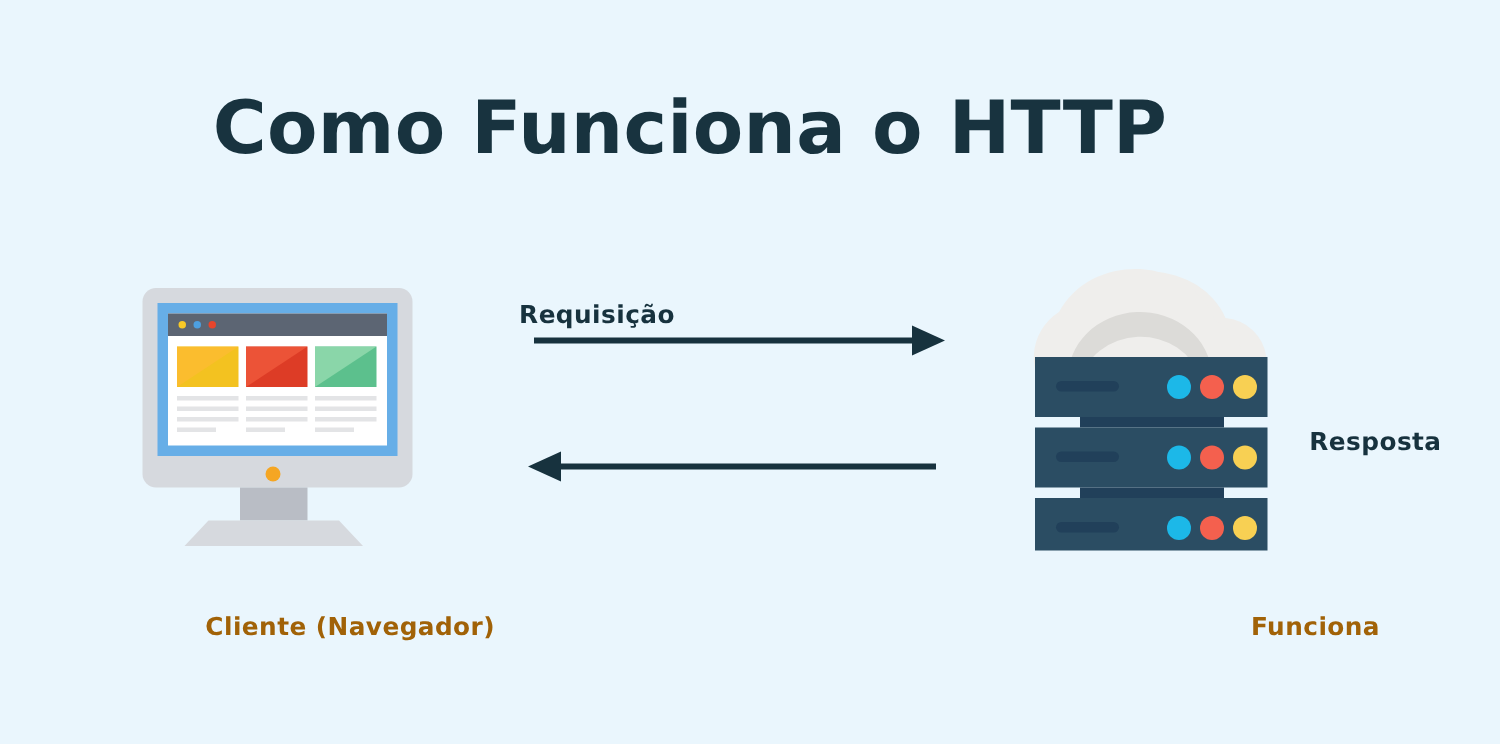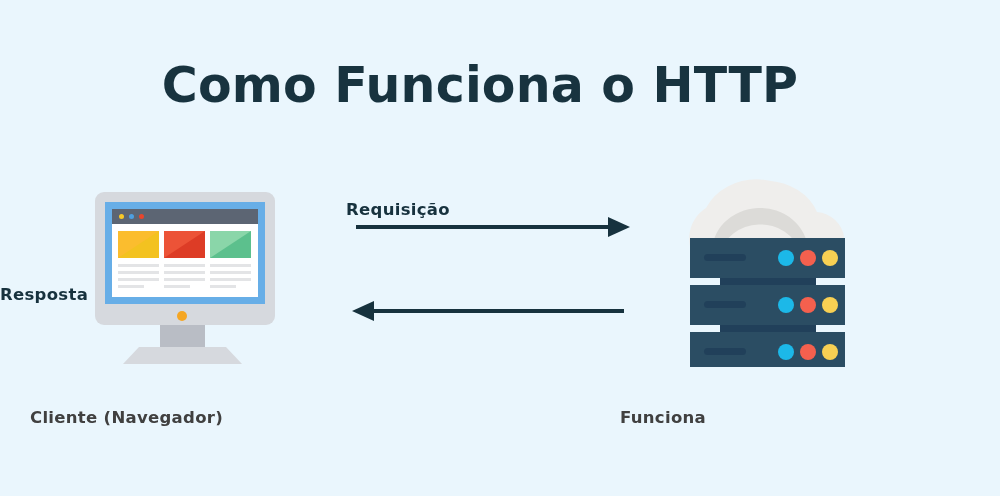--- a/index.html
+++ b/index.html
@@ -27,21 +27,20 @@
     left: 0;
     top: 57px;
     width: 920px;
     text-align: center;
     font-size: 49px;
     font-weight: bold;
     color: #18333f;
     letter-spacing: 0.2px;
     line-height: 58px;
     white-space: nowrap;
-    padding-left: 20px;
   }
 
   
   .client-group {
     position: absolute;
     left: 85px;
     top: 185px;
     width: 195px;
     height: 185px;
   }
@@ -175,21 +174,21 @@
   
   .arrow-label {
     position: absolute;
     font-size: 16.5px;
     font-weight: bold;
     color: #17323e;
     letter-spacing: 0.3px;
     white-space: nowrap;
   }
   .label-request { left: 0; top: 200px; width: 796px; text-align: center; }
-  .label-response { left: 0; top: 285px; width: 921px; text-align: left; }
+  .label-response { left: 0; top: 285px; width: 921px; text-align: right; padding-left: 40px; }
 
   .arrow-svg {
     position: absolute;
     left: 340px;
     top: 195px;
     width: 300px;
     height: 140px;
   }
 
   
@@ -206,24 +205,24 @@
     top: 0;
     width: 200px;
     height: 205px;
   }
 
   
   .caption {
     position: absolute;
     font-size: 16.5px;
     font-weight: bold;
-    color: #404040;
+    color: #a16207;
     letter-spacing: 0.3px;
     white-space: nowrap;
-    text-align: left;
+    text-align: right;
   }
   .caption-client { left: 30px; top: 408px; width: 300px; }
   .caption-server { left: 620px; top: 408px; width: 300px; }
 </style>
 </head>
 <body>
 
 <div class="canvas">
 
   <div class="title">Como Funciona o HTTP</div>

